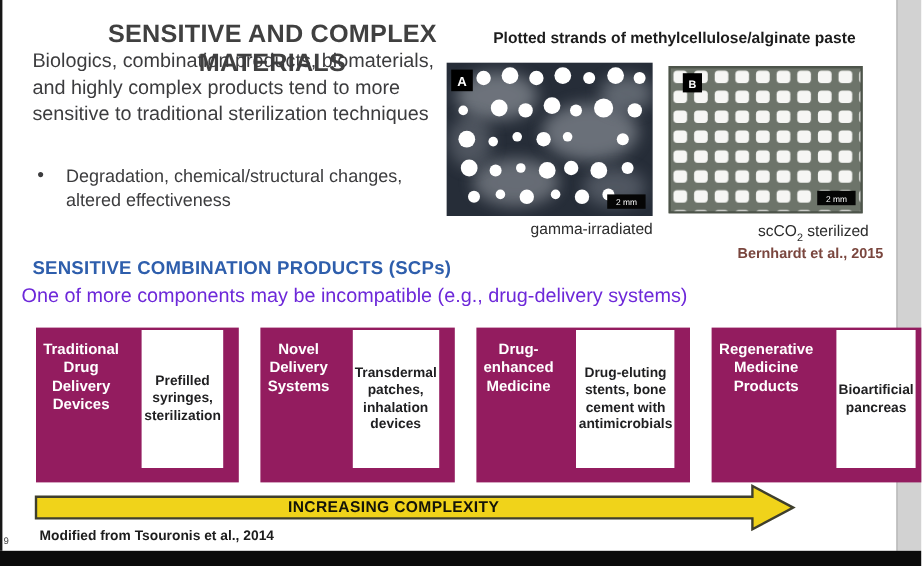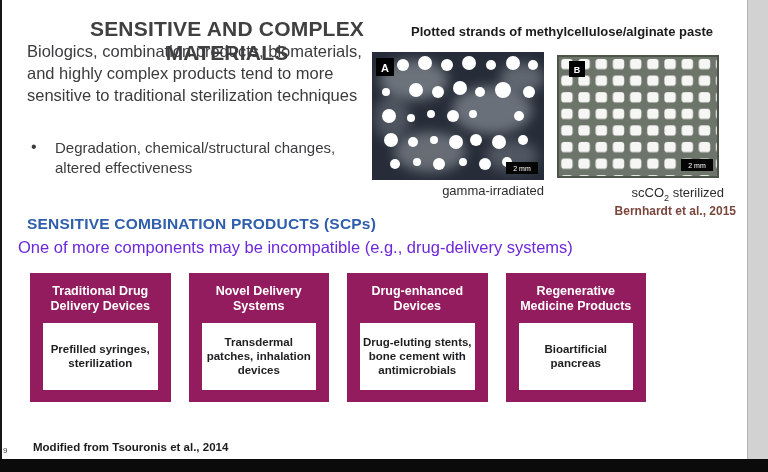--- a/index.html
+++ b/index.html
@@ -31,21 +31,21 @@
   .citation { position:absolute; left:540px; top:204px; width:196px; text-align:right;
         font-size:12px; font-weight:600; color:#7a463e; }
 
   .h2 { position:absolute; left:27px; top:215px; width:520px;
         font-size:15.5px; font-weight:bold; letter-spacing:.2px; color:#2e5eac; }
   .subtitle { position:absolute; left:18px; top:238px; width:700px;
         font-size:16.5px; color:#6d28d9; }
 
   .box-row { position:absolute; left:30px; top:273px; width:616px; height:129px;
         display:flex; gap:18px; }
-  .cat-box { flex:1 1 0; background:#931c5f; display:flex; flex-direction:column; }
+  .cat-box { flex:1 1 0; background:#931c5f; display:flex; flex-direction:row; }
   .cat-title { padding:11px 6px 6px 6px; min-height:46px; text-align:center;
         font-size:12.5px; font-weight:bold; line-height:1.22; color:#ffffff; }
   .cat-inner { flex:1; margin:2px 13px 12px 13px; background:#ffffff;
         display:flex; align-items:center; justify-content:center; padding:4px 2px; }
   .cat-examples { text-align:center; font-size:11.5px; font-weight:bold; line-height:1.25; color:#1f1f21; }
 
   .arrow-wrap { position:absolute; left:28px; top:403px; width:638px; height:40px; }
   .arrow-label { position:absolute; left:0; top:12px; width:600px; text-align:center;
         font-size:13px; font-weight:bold; letter-spacing:.3px; color:#141408; }
 
@@ -158,33 +158,39 @@
         <div class="cat-examples">Prefilled syringes, sterilization</div>
       </div>
     </div>
     <div class="cat-box">
       <div class="cat-title">Novel Delivery Systems</div>
       <div class="cat-inner">
         <div class="cat-examples">Transdermal patches, inhalation devices</div>
       </div>
     </div>
     <div class="cat-box">
-      <div class="cat-title">Drug-enhanced Devices</div>
+      <div class="cat-title">Drug-enhanced Medicine</div>
       <div class="cat-inner">
         <div class="cat-examples">Drug-eluting stents, bone cement with antimicrobials</div>
       </div>
     </div>
     <div class="cat-box">
       <div class="cat-title">Regenerative Medicine Products</div>
       <div class="cat-inner">
         <div class="cat-examples">Bioartificial pancreas</div>
       </div>
     </div>
   </div>
 
+  <div class="arrow-wrap">
+    <svg width="638" height="40" viewBox="0 0 638 40" xmlns="http://www.w3.org/2000/svg">
+      <polygon points="2,11 599,11 599,2 633,20 599,38 599,29 2,29" fill="#f0d31a" stroke="#3f3f2d" stroke-width="2" stroke-linejoin="miter"></polygon>
+    </svg>
+    <div class="arrow-label">INCREASING COMPLEXITY</div>
+  </div>
 
   <div class="source">Modified from Tsouronis et al., 2014</div>
   <div class="page-num">9</div>
 
   <div class="logo">
     <svg width="17" height="17" viewBox="0 0 17 17" xmlns="http://www.w3.org/2000/svg">
       <rect x="1" y="2" width="4" height="4" fill="#2b5da9"></rect>
       <rect x="6" y="1" width="4" height="4" fill="#17447f"></rect>
       <rect x="11" y="2" width="4" height="4" fill="#2b5da9"></rect>
       <rect x="1" y="7" width="4" height="4" fill="#17447f"></rect>

